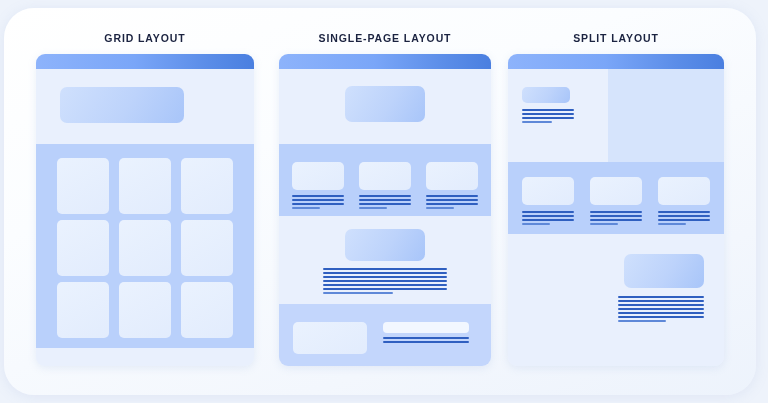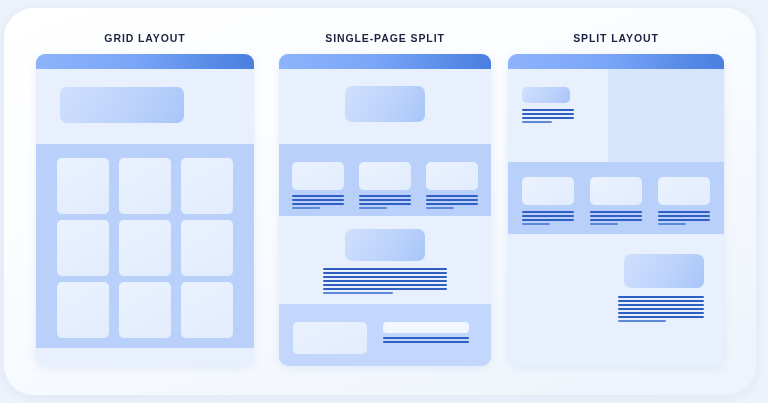--- a/index.html
+++ b/index.html
@@ -85,21 +85,21 @@
 
           <div class="tile" style="left:21px;top:228px;width:52px;height:56px;"></div>
           <div class="tile" style="left:83px;top:228px;width:52px;height:56px;"></div>
           <div class="tile" style="left:145px;top:228px;width:52px;height:56px;"></div>
 
           <div class="band light" style="top:294px;height:18px;"></div>
         </div>
       </div>
 
       <div class="panel" style="left:275px;width:212px;height:340px;">
-        <div class="panel-title">SINGLE-PAGE SPLIT</div>
+        <div class="panel-title">SINGLE-PAGE LAYOUT</div>
 
         <div class="mock" style="width:212px;height:312px;">
           <div class="mock-head"></div>
 
           <div class="band light" style="top:15px;height:75px;"></div>
           <div class="box" style="left:66px;top:32px;width:80px;height:36px;border-radius:7px;"></div>
 
           <div class="band mid" style="top:90px;height:72px;"></div>
 
           <div class="tile" style="left:13px;top:108px;width:52px;height:28px;"></div>

